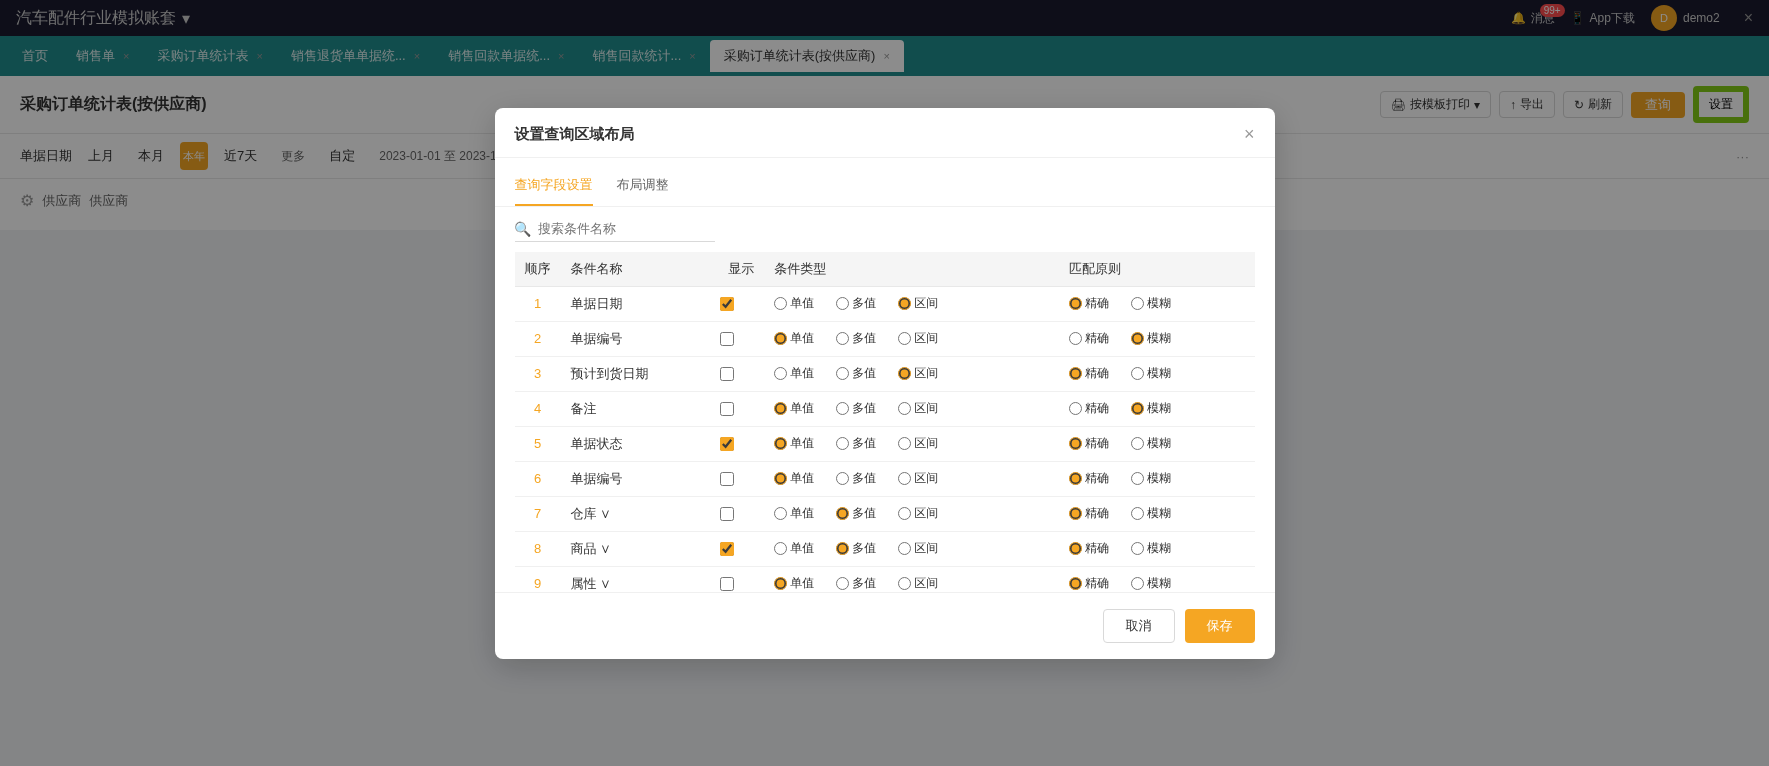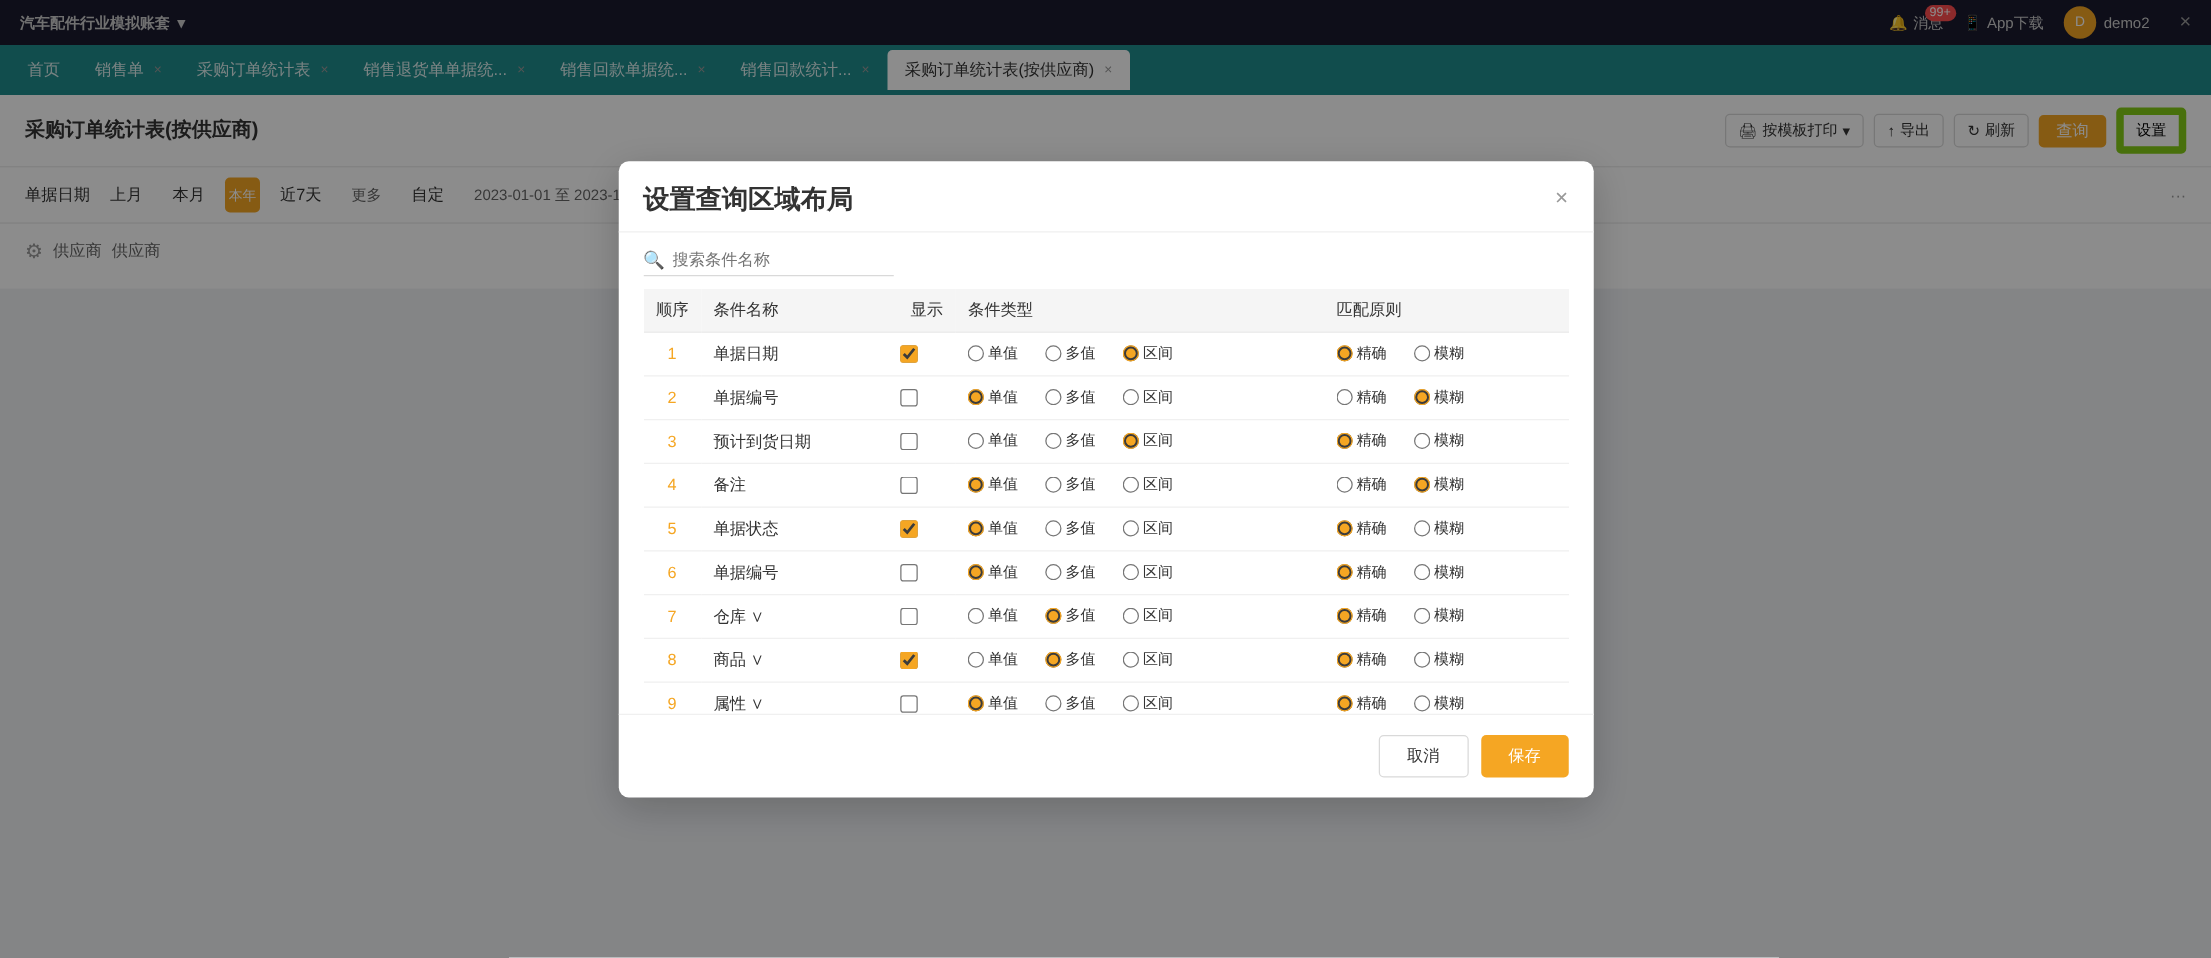--- a/index.html
+++ b/index.html
@@ -8,21 +8,21 @@
     
     .top-bar {
       height: 36px;
       background: #1a1a2e;
       display: flex;
       align-items: center;
       justify-content: space-between;
       padding: 0 16px;
       color: #ccc;
     }
-    .top-bar-left { font-size: 12px; display: flex; align-items: center; gap: 6px; font-weight: bold; }
+    .top-bar-left { font-size: 16px; display: flex; align-items: center; gap: 6px; }
     .top-bar-right { display: flex; align-items: center; gap: 16px; font-size: 12px; }
     .notif-badge { position: relative; display: inline-flex; align-items: center; gap: 4px; }
     .badge { background: #ff4d4f; color: white; border-radius: 8px; padding: 1px 4px; font-size: 10px; position: absolute; top: -6px; right: -10px; }
     .close-x { color: #999; cursor: pointer; font-size: 16px; margin-left: 8px; }
 
     
     .tab-bar {
       height: 40px;
       background: #1f8c8c;
       display: flex;
@@ -106,21 +106,21 @@
       flex-direction: column;
       box-shadow: 0 8px 32px rgba(0,0,0,0.2);
     }
     .dialog-header {
       display: flex;
       align-items: center;
       justify-content: space-between;
       padding: 16px 20px 12px;
       border-bottom: 1px solid #f0f0f0;
     }
-    .dialog-title { font-size: 21px; font-weight: bold; color: #333; }
+    .dialog-title { font-size: 15px; font-weight: bold; color: #333; }
     .dialog-close { color: #999; cursor: pointer; font-size: 18px; background: none; border: none; }
     .dialog-body { flex: 1; overflow: hidden; display: flex; flex-direction: column; padding: 0; }
 
     
     .dialog-tabs {
       display: flex;
       padding: 12px 20px 0;
       border-bottom: 1px solid #f0f0f0;
       gap: 24px;
     }
@@ -323,20 +323,28 @@
 <div class="overlay">
   <div class="dialog">
 
     <div class="dialog-header">
       <span class="dialog-title">设置查询区域布局</span>
       <button class="dialog-close">×</button>
     </div>
 
     <div class="dialog-body">
 
+      <div class="dialog-tabs">
+        <div class="dialog-tab active">
+          <span>查询字段设置</span>
+        </div>
+        <div class="dialog-tab">
+          <span>布局调整</span>
+        </div>
+      </div>
 
       <div class="dialog-search">
         <div class="search-wrap">
           <span class="search-icon">🔍</span>
           <input type="text" placeholder="搜索条件名称" style="">
         </div>
       </div>
 
       <div class="settings-table">
         <table>

